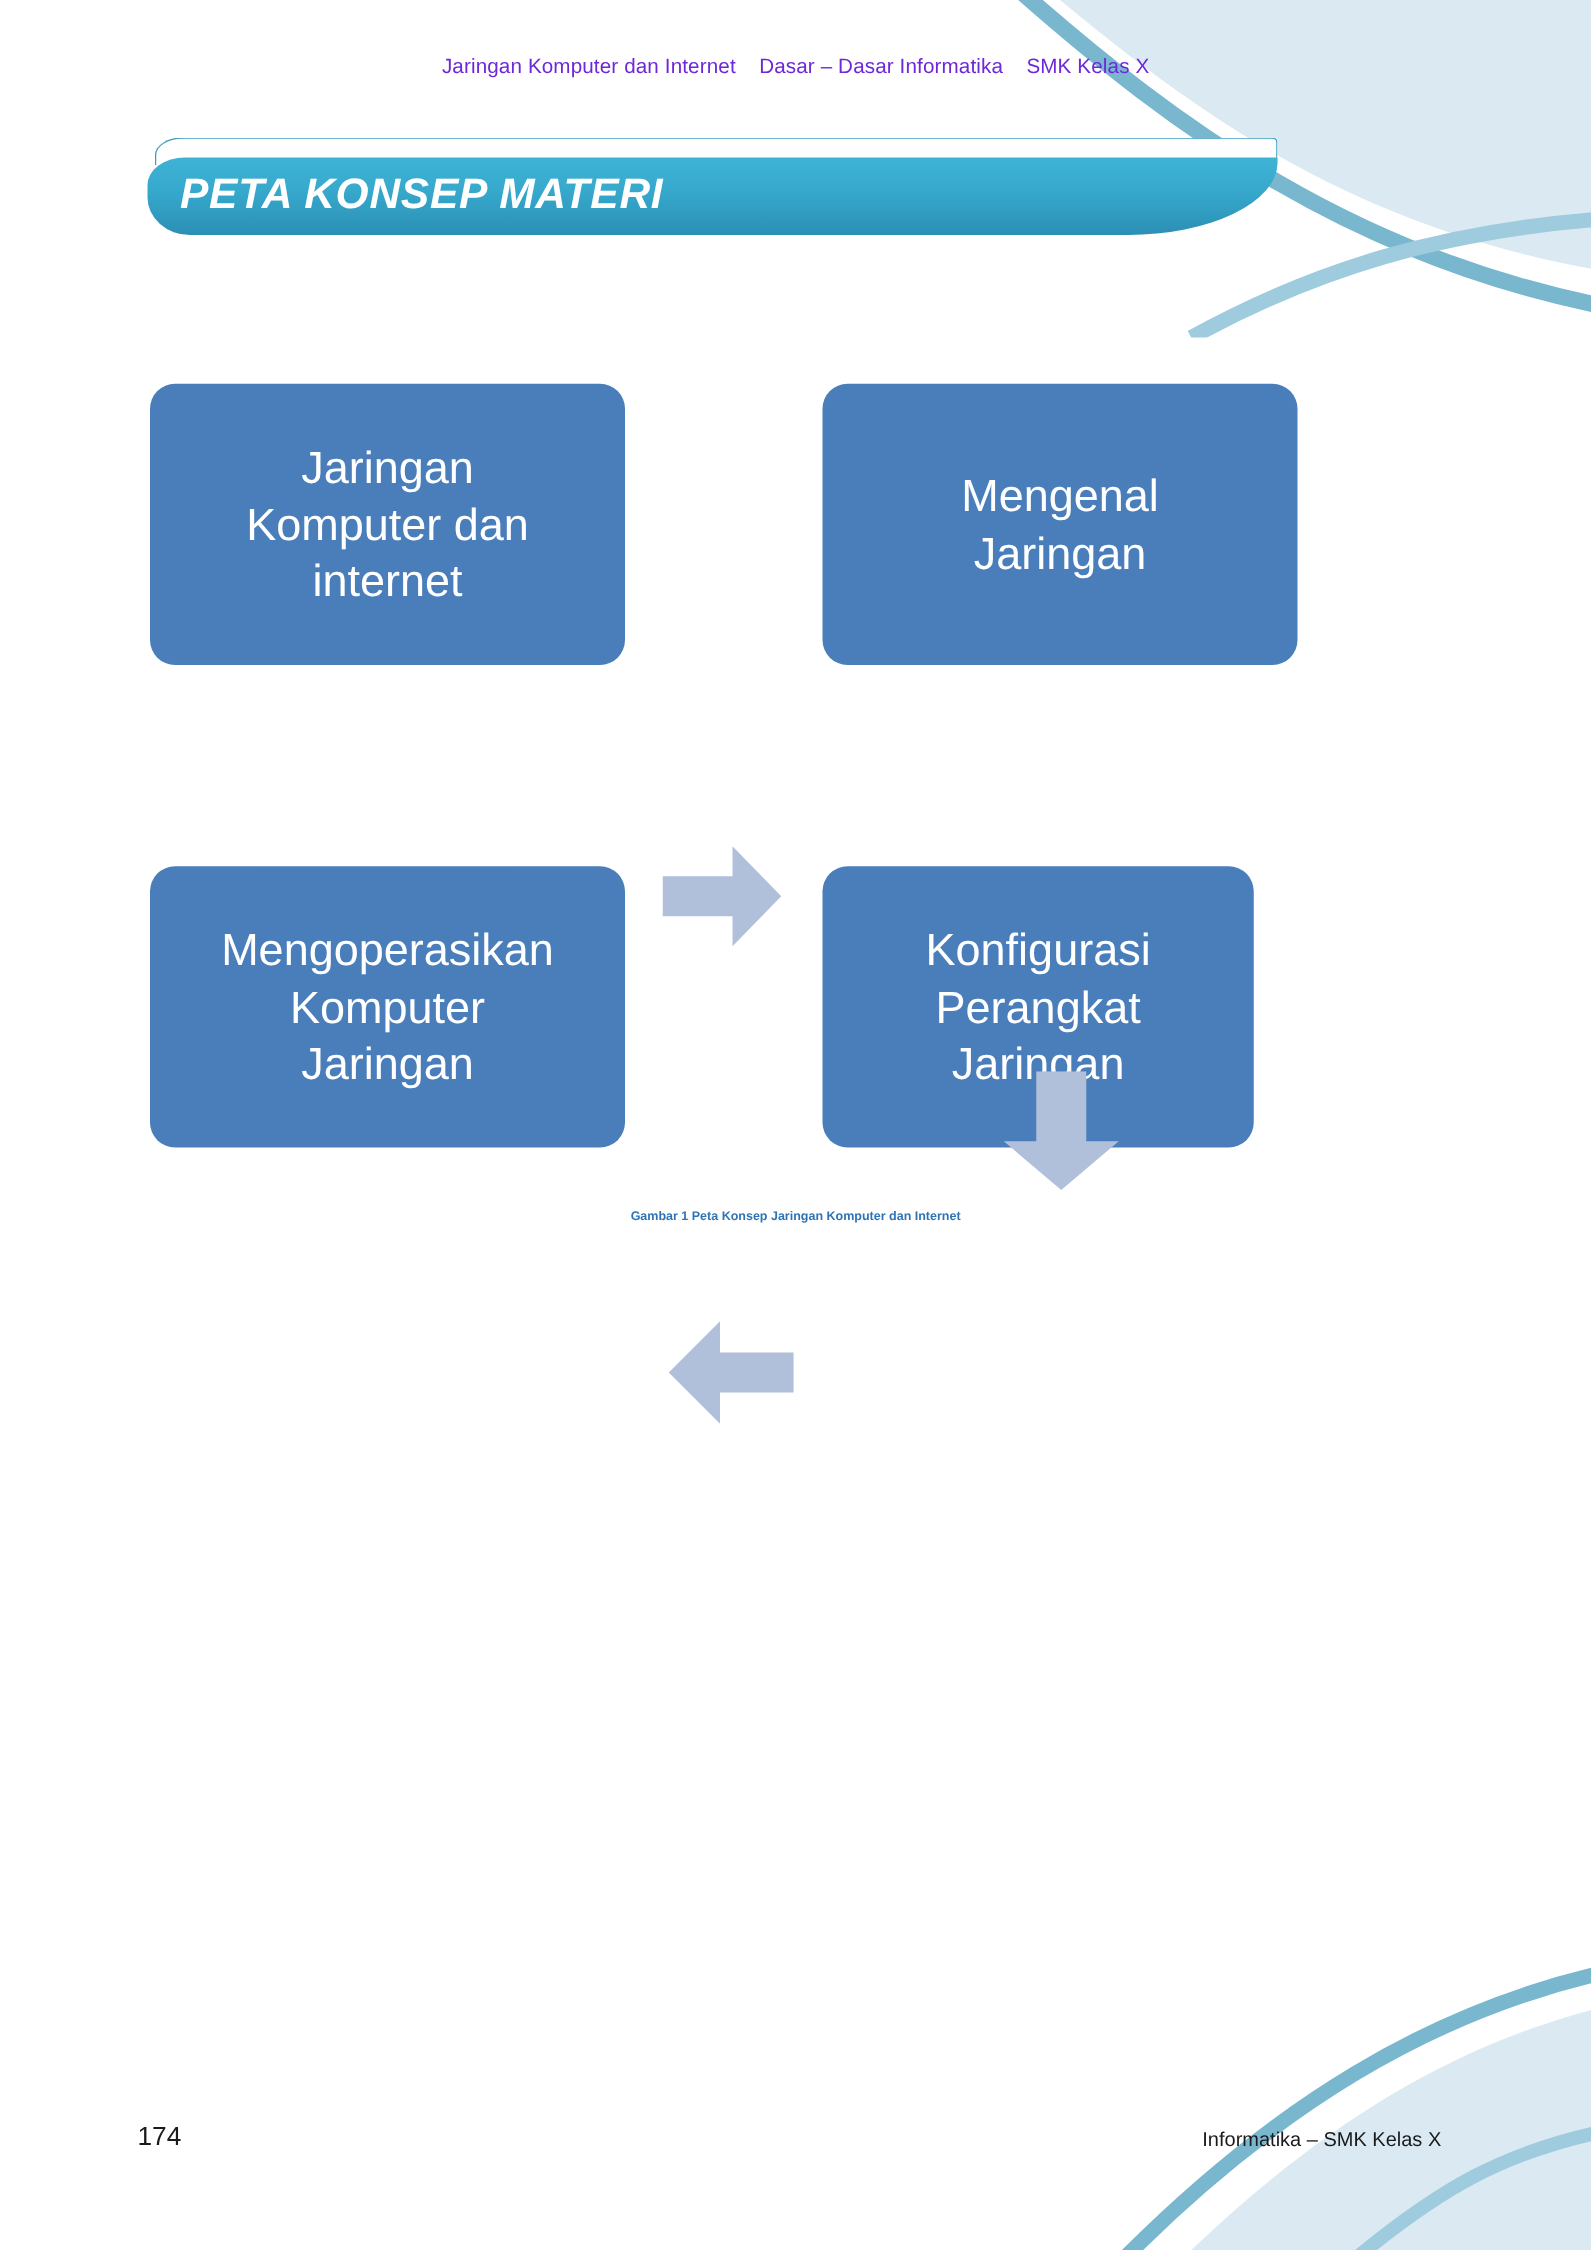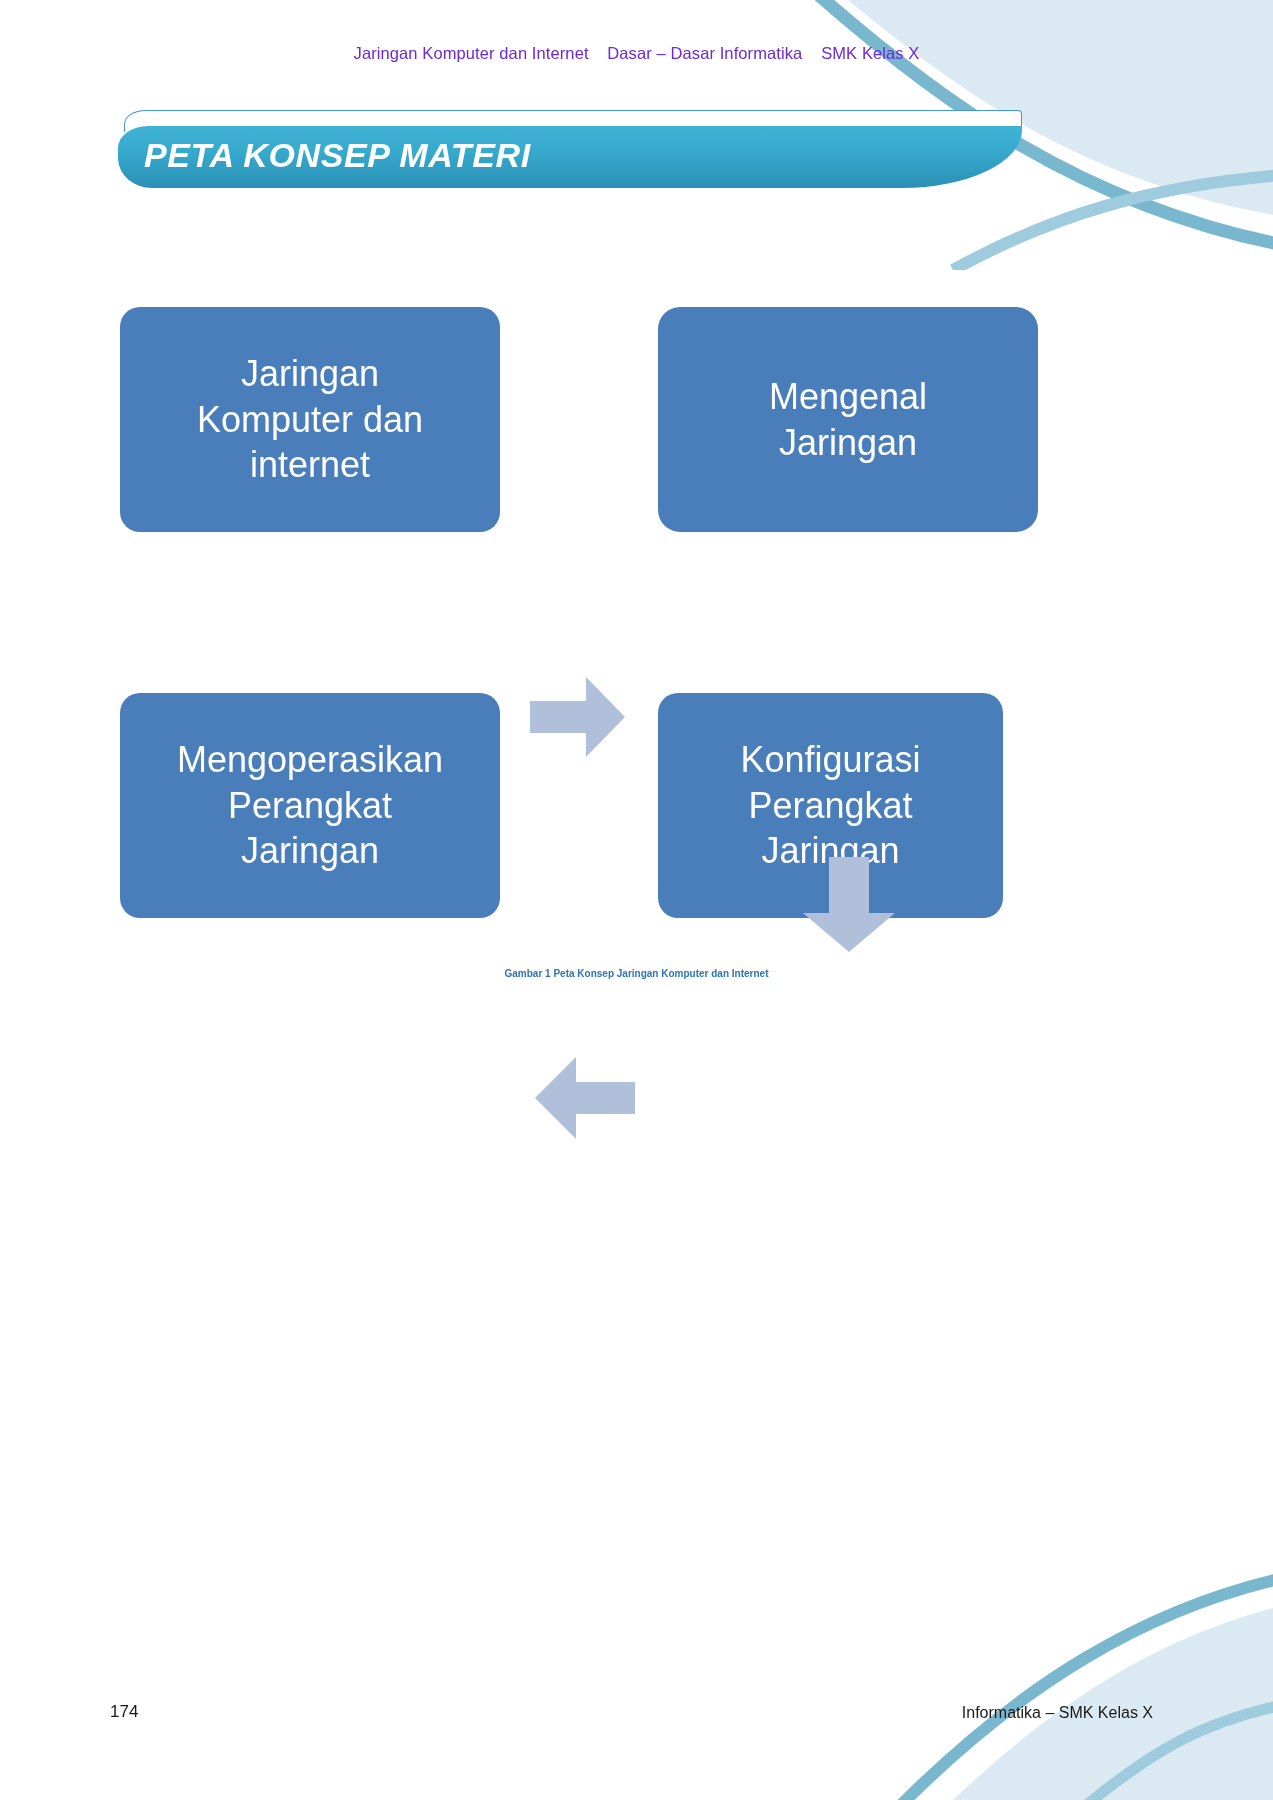--- a/index.html
+++ b/index.html
@@ -55,41 +55,41 @@
     border-radius:20px;
     color:#ffffff;
     display:flex; align-items:center; justify-content:center;
     text-align:center;
     font-size:36px; line-height:1.27;
     font-weight:400;
     padding:0 16px;
     white-space:pre-line;
   }
   #node-1 { left:120px;  top:5px;   width:380px; height:225px; }
-  #node-2 { left:658px;  top:5px;   width:380px; height:225px;border-radius:22px; }
+  #node-2 { left:658px;  top:5px;   width:380px; height:225px; }
   #node-3 { left:658px;  top:391px; width:345px; height:225px; }
   #node-4 { left:120px;  top:391px; width:380px; height:225px; }
 
   .arrow { position:absolute; }
   #arrow-right { left:530px; top:375px; width:95px; height:80px; }
   #arrow-down  { left:803px; top:555px; width:92px; height:95px; }
   #arrow-left  { left:535px; top:755px; width:100px; height:82px; }
 
   
   .caption {
     position:absolute; left:0; top:968px; width:1273px;
     text-align:center;
     font-size:10px; font-weight:700;
     color:#2e74b5;
   }
 
   
   .footer-page {
     position:absolute; left:110px; bottom:78px;
-    font-size:17px; color:#1a1a1a;
+    font-size:21px; color:#1a1a1a;
   }
   .footer-right {
     position:absolute; right:120px; bottom:78px;
     font-size:16px; color:#1a1a1a;
   }
 </style>
 </head>
 <body>
 
 <div class="deco deco-tr">
@@ -115,21 +115,21 @@
 internet</div>
 
   <div class="node" id="node-2">Mengenal
 Jaringan</div>
 
   <div class="node" id="node-3">Konfigurasi
 Perangkat
 Jaringan</div>
 
   <div class="node" id="node-4">Mengoperasikan
-Perangkat
+Komputer
 Jaringan</div>
 
   <div class="arrow" id="arrow-right">
     <svg width="95" height="80" viewBox="0 0 95 80" xmlns="http://www.w3.org/2000/svg">
       <polygon points="0,24 56,24 56,0 95,40 56,80 56,56 0,56" fill="#b0c0da"></polygon>
     </svg>
   </div>
 
   <div class="arrow" id="arrow-down">
     <svg width="92" height="95" viewBox="0 0 92 95" xmlns="http://www.w3.org/2000/svg">

